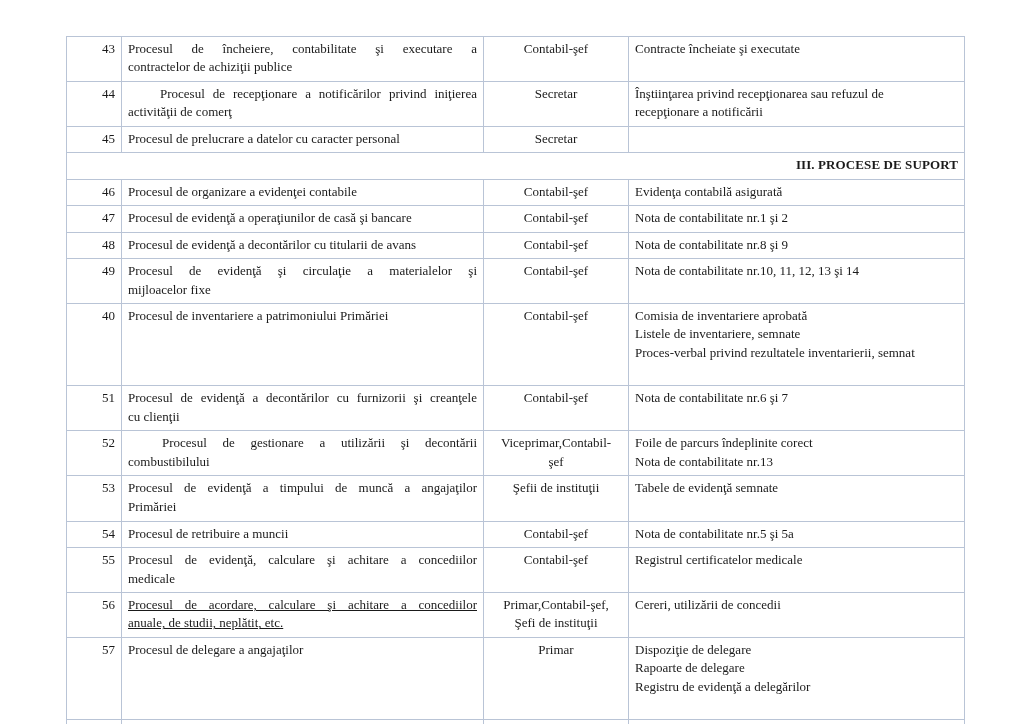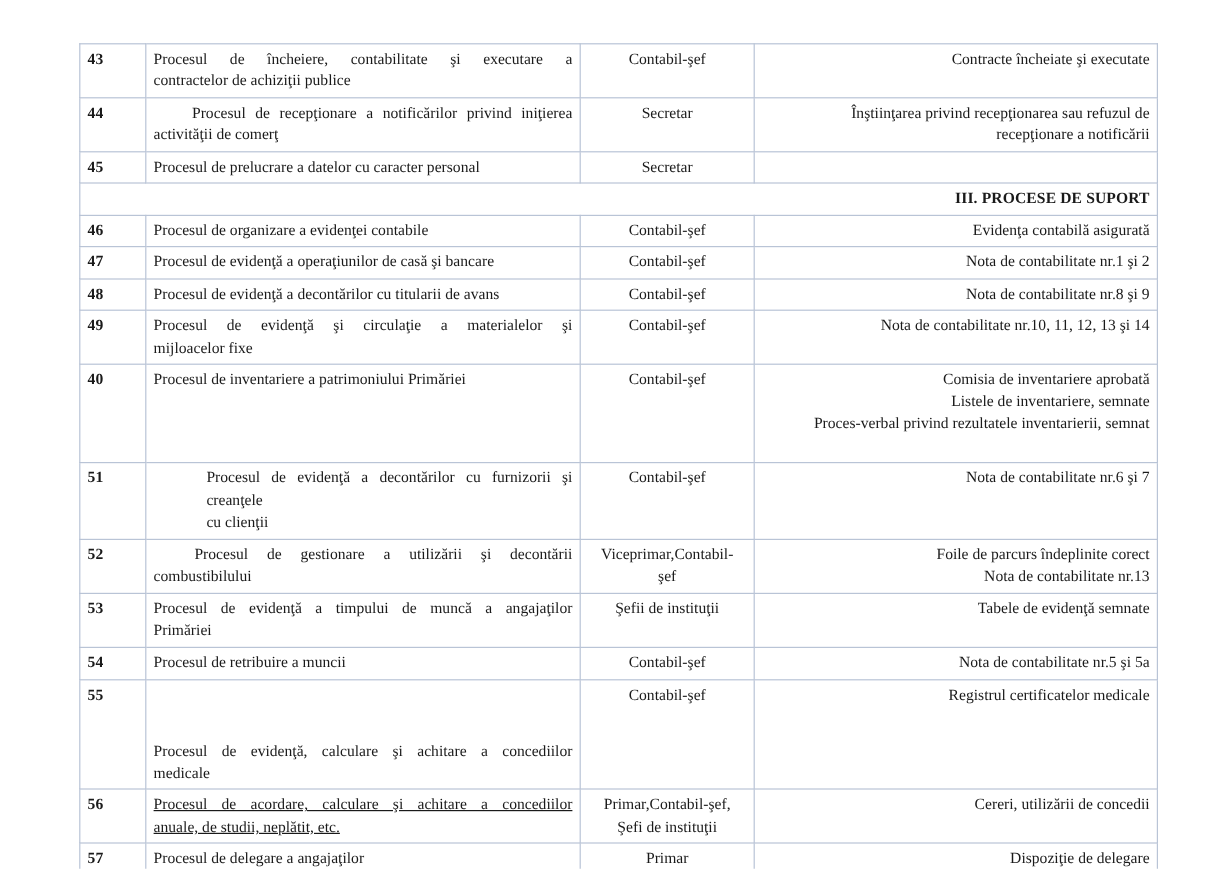--- a/index.html
+++ b/index.html
@@ -39,40 +39,39 @@
   table.proc col.c-resp  { width: 145px; }
   table.proc col.c-out   { width: 336px; }
 
   table.proc td {
     border: 1px solid #b9c4d6;
     padding: 3px 6px 4px 6px;
     vertical-align: top;
     background: #ffffff;
   }
   td.nr {
-    text-align: left;
+    text-align: right;
     padding-left: 2px;
     padding-right: 2px;
     white-space: nowrap;
-    font-weight: bold;
   }
   td.proc {
     text-align: justify;
     text-justify: inter-word;
     hyphens: none;
     padding-left: 8px;
     padding-right: 6px;
   }
   td.resp {
     text-align: center;
     padding-left: 4px;
     padding-right: 4px;
   }
   td.out {
-    text-align: right;
+    text-align: left;
     padding-left: 7px;
     padding-right: 5px;
   }
   tr.section td {
     text-align: right;
     font-weight: bold;
     letter-spacing: 0.1px;
     padding-top: 3px;
     padding-bottom: 4px;
   }
@@ -200,21 +199,21 @@
             <td class="out">
               <span class="line">Comisia de inventariere aprobată</span>
               <span class="line">Listele de inventariere, semnate</span>
               <span class="line">Proces-verbal privind rezultatele inventarierii, semnat</span>
               <span class="spacer-1"></span>
             </td>
           </tr>
           <tr>
             <td class="nr">51</td>
             <td class="proc">
-              <div style="text-align: justify; margin-left: 44px;">
+              <div style="text-align: justify;">
                 <span class="line" style="text-align-last: justify;">Procesul de evidenţă a decontărilor cu furnizorii şi creanţele</span>
                 <span class="line">cu clienţii</span>
               </div>
             </td>
             <td class="resp">
               <span class="line">Contabil-şef</span>
             </td>
             <td class="out">
               <span class="line">Nota de contabilitate nr.6 şi 7</span>
             </td>
@@ -261,21 +260,21 @@
               <span class="line">Contabil-şef</span>
             </td>
             <td class="out">
               <span class="line">Nota de contabilitate nr.5 şi 5a</span>
             </td>
           </tr>
           <tr>
             <td class="nr">55</td>
             <td class="proc">
               <div style="text-align: justify;">
-                <span class="line" style="text-align-last: justify; margin-top: 47px;">Procesul de evidenţă, calculare şi achitare a concediilor</span>
+                <span class="line" style="text-align-last: justify;">Procesul de evidenţă, calculare şi achitare a concediilor</span>
                 <span class="line">medicale</span>
               </div>
             </td>
             <td class="resp">
               <span class="line">Contabil-şef</span>
             </td>
             <td class="out">
               <span class="line">Registrul certificatelor medicale</span>
             </td>
           </tr>

